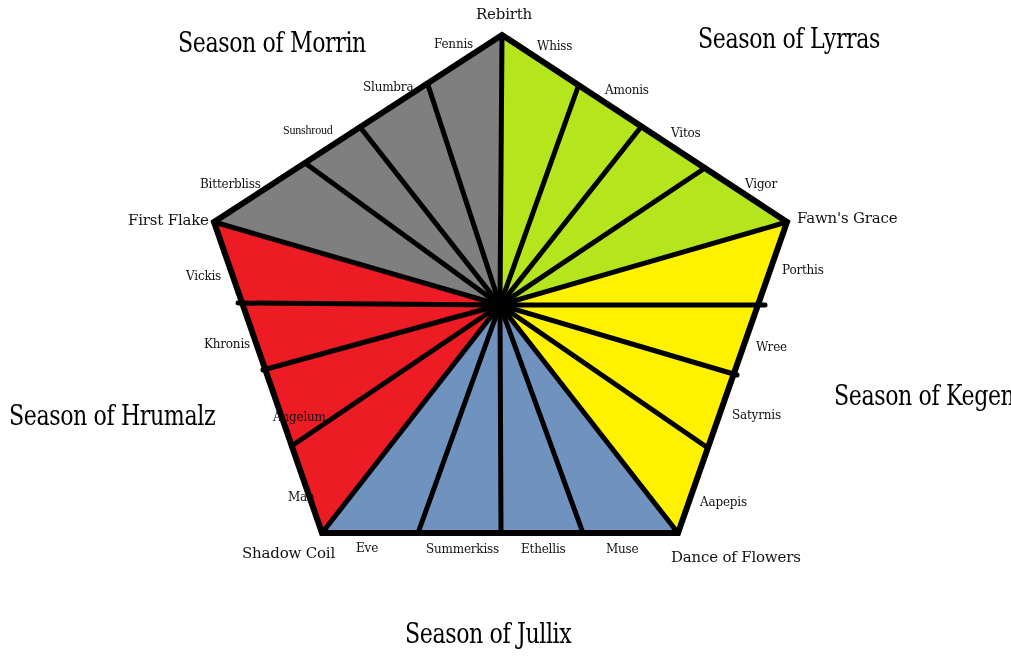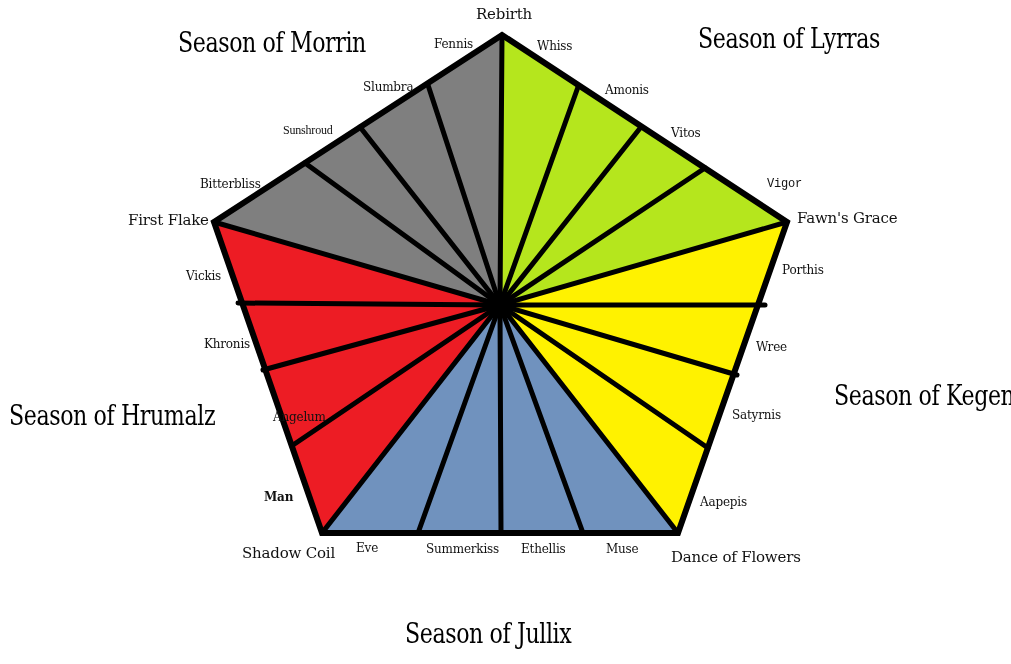--- a/index.html
+++ b/index.html
@@ -67,33 +67,33 @@
 
 <div class="lbl vtx" style="left:476px; top:6px;">Rebirth</div>
 <div class="lbl vtx" style="left:797px; top:210px;">Fawn's Grace</div>
 <div class="lbl vtx" style="left:671px; top:549px;">Dance of Flowers</div>
 <div class="lbl vtx" style="left:242px; top:545px;">Shadow Coil</div>
 <div class="lbl vtx" style="left:128px; top:212px;">First Flake</div>
 
 <div class="lbl" style="left:537px; top:39px;">Whiss</div>
 <div class="lbl" style="left:605px; top:83px;">Amonis</div>
 <div class="lbl" style="left:671px; top:126px;">Vitos</div>
-<div class="lbl" style="left:767px; top:177px;font-family:Liberation Mono, monospace;">Vigor</div>
+<div class="lbl" style="left:745px; top:177px;">Vigor</div>
 
 <div class="lbl" style="left:782px; top:263px;">Porthis</div>
 <div class="lbl" style="left:756px; top:340px;">Wree</div>
 <div class="lbl" style="left:732px; top:408px;">Satyrnis</div>
 <div class="lbl" style="left:700px; top:495px;">Aapepis</div>
 
 <div class="lbl" style="left:356px; top:541px;">Eve</div>
 <div class="lbl" style="left:426px; top:542px;">Summerkiss</div>
 <div class="lbl" style="left:521px; top:542px;">Ethellis</div>
 <div class="lbl" style="left:606px; top:542px;">Muse</div>
 
-<div class="lbl" style="left:264px; top:490px;font-weight:bold;">Man</div>
+<div class="lbl" style="left:288px; top:490px;">Man</div>
 <div class="lbl" style="left:229px; top:410px;margin-left:44px;">Angelum</div>
 <div class="lbl" style="left:204px; top:337px;">Khronis</div>
 <div class="lbl" style="left:186px; top:269px;">Vickis</div>
 
 <div class="lbl" style="left:200px; top:177px;">Bitterbliss</div>
 <div class="lbl" style="left:283px; top:123px;font-family:Liberation Serif, serif;">Sunshroud</div>
 <div class="lbl" style="left:363px; top:80px;">Slumbra</div>
 <div class="lbl" style="left:434px; top:37px;">Fennis</div>
 
 </body></html>

